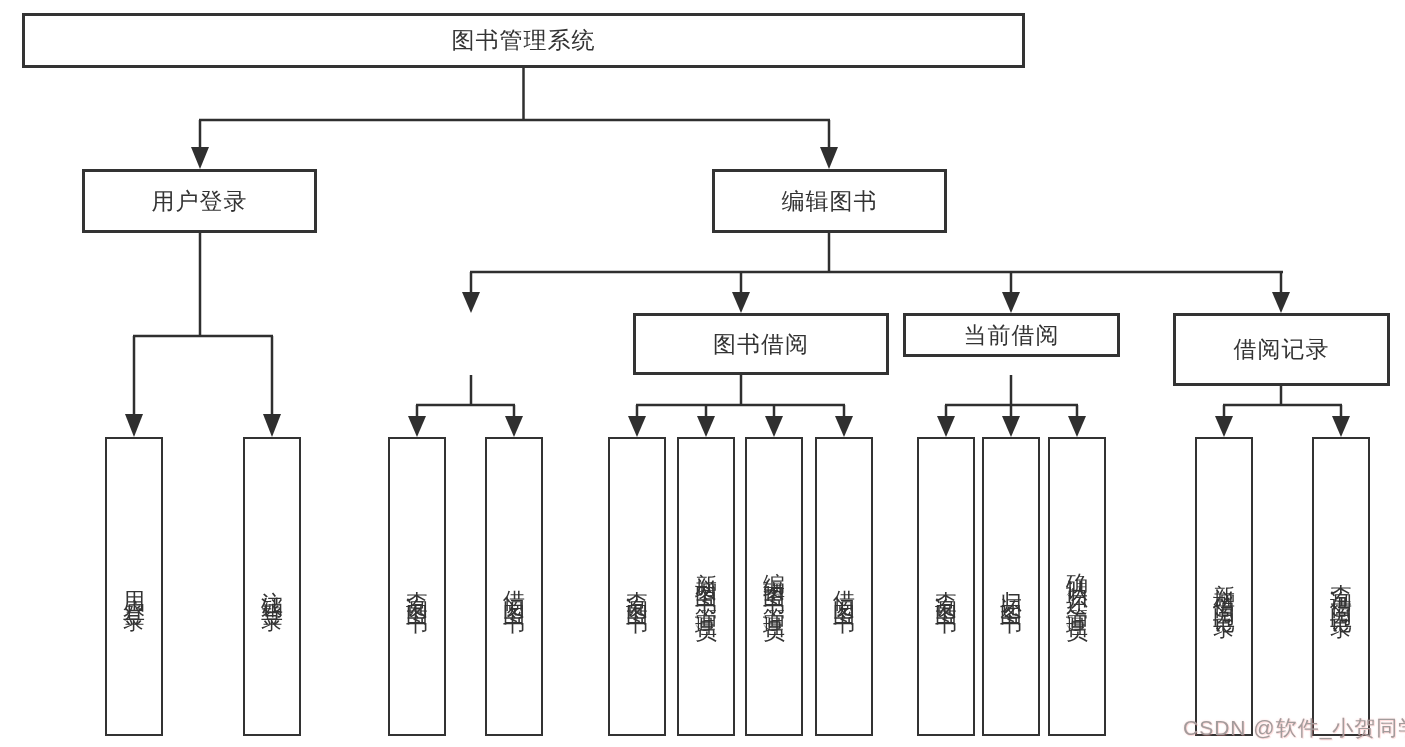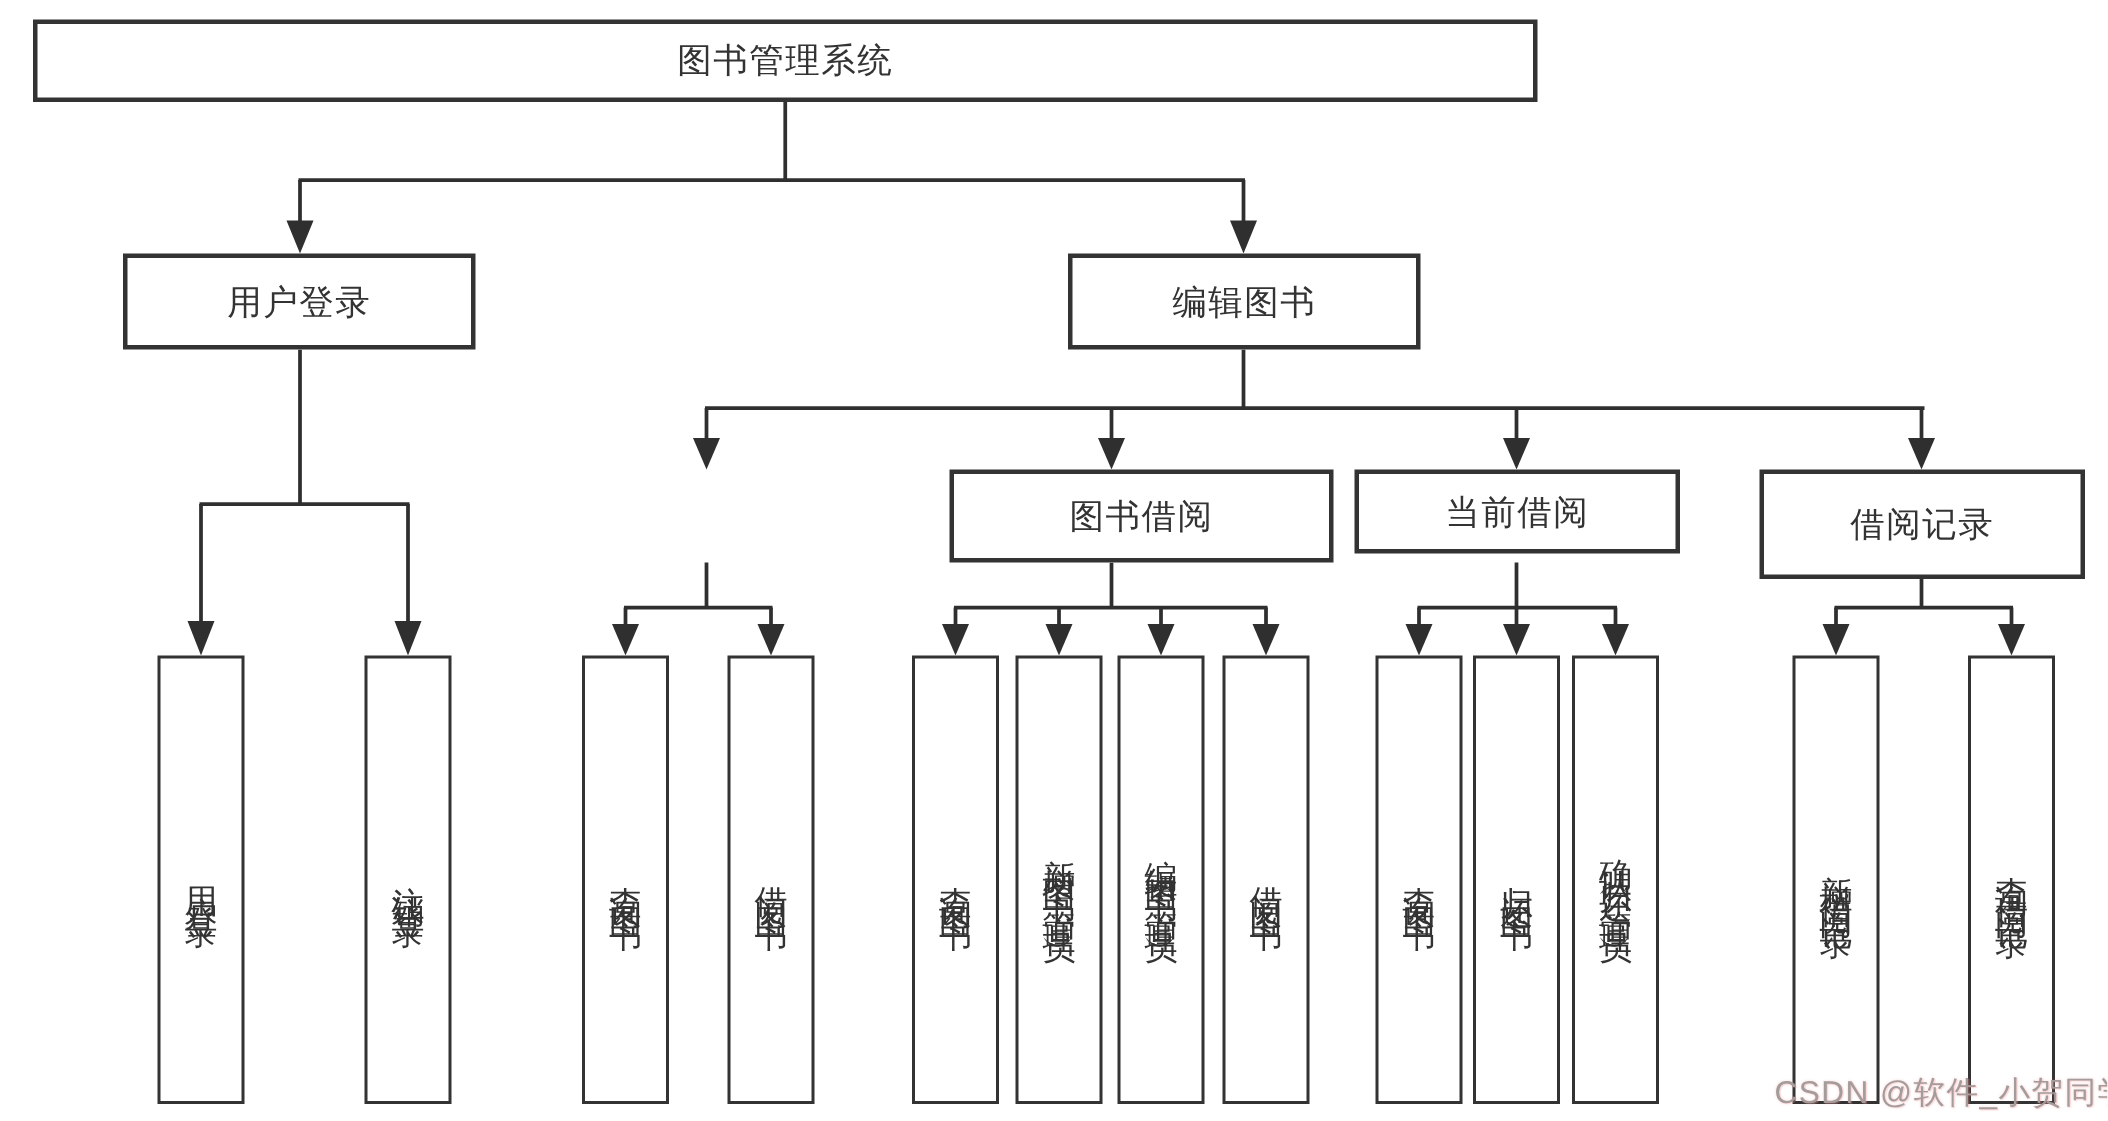--- a/index.html
+++ b/index.html
@@ -129,21 +129,21 @@
   <div class="node h" style="left:82px;top:169px;width:235px;height:64px;">
     <span>用户登录</span>
   </div>
   <div class="node h" style="left:712px;top:169px;width:235px;height:64px;">
     <span>编辑图书</span>
   </div>
 
   <div class="node h" style="left:633px;top:313px;width:256px;height:62px;">
     <span>图书借阅</span>
   </div>
-  <div class="node h" style="left:903px;top:313px;width:217px;height:56px;">
+  <div class="node h" style="left:903px;top:313px;width:217px;height:44px;">
     <span>当前借阅</span>
   </div>
   <div class="node h" style="left:1173px;top:313px;width:217px;height:73px;">
     <span>借阅记录</span>
   </div>
 
   <div class="node v" style="left:105px;top:437px;width:58px;height:299px;">
     <span class="vtext">用户登录</span>
   </div>
   <div class="node v" style="left:243px;top:437px;width:58px;height:299px;">

